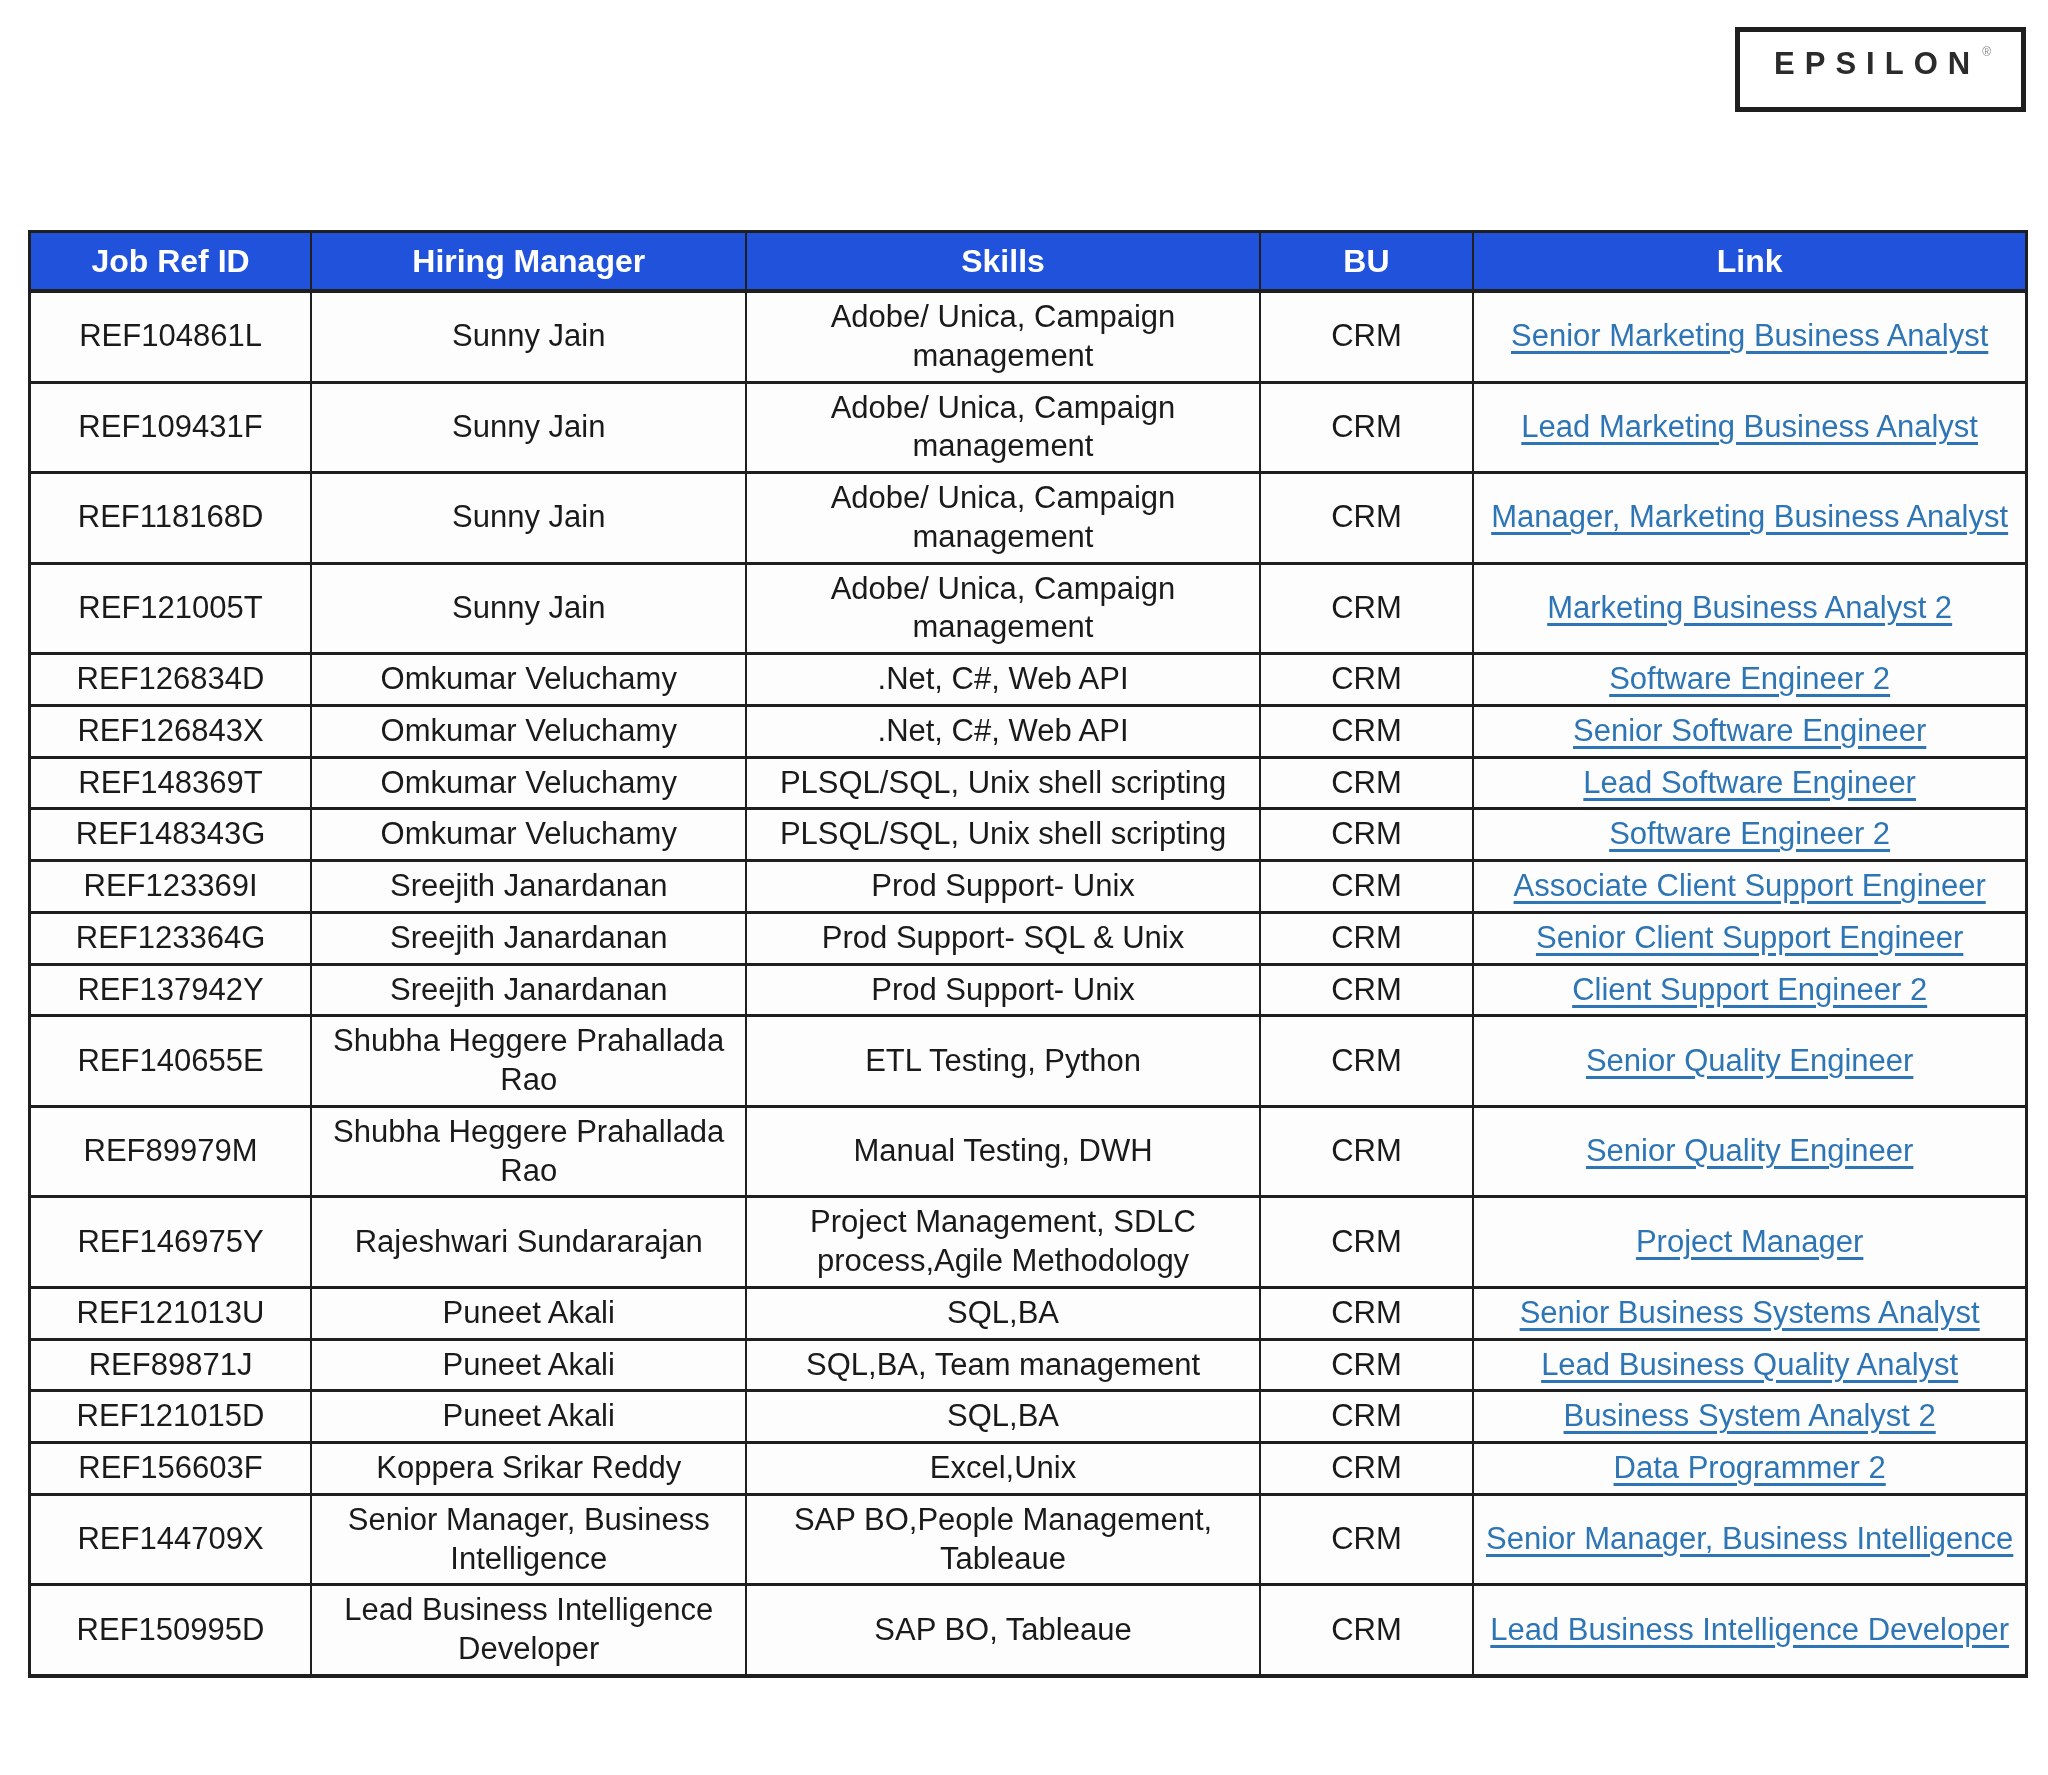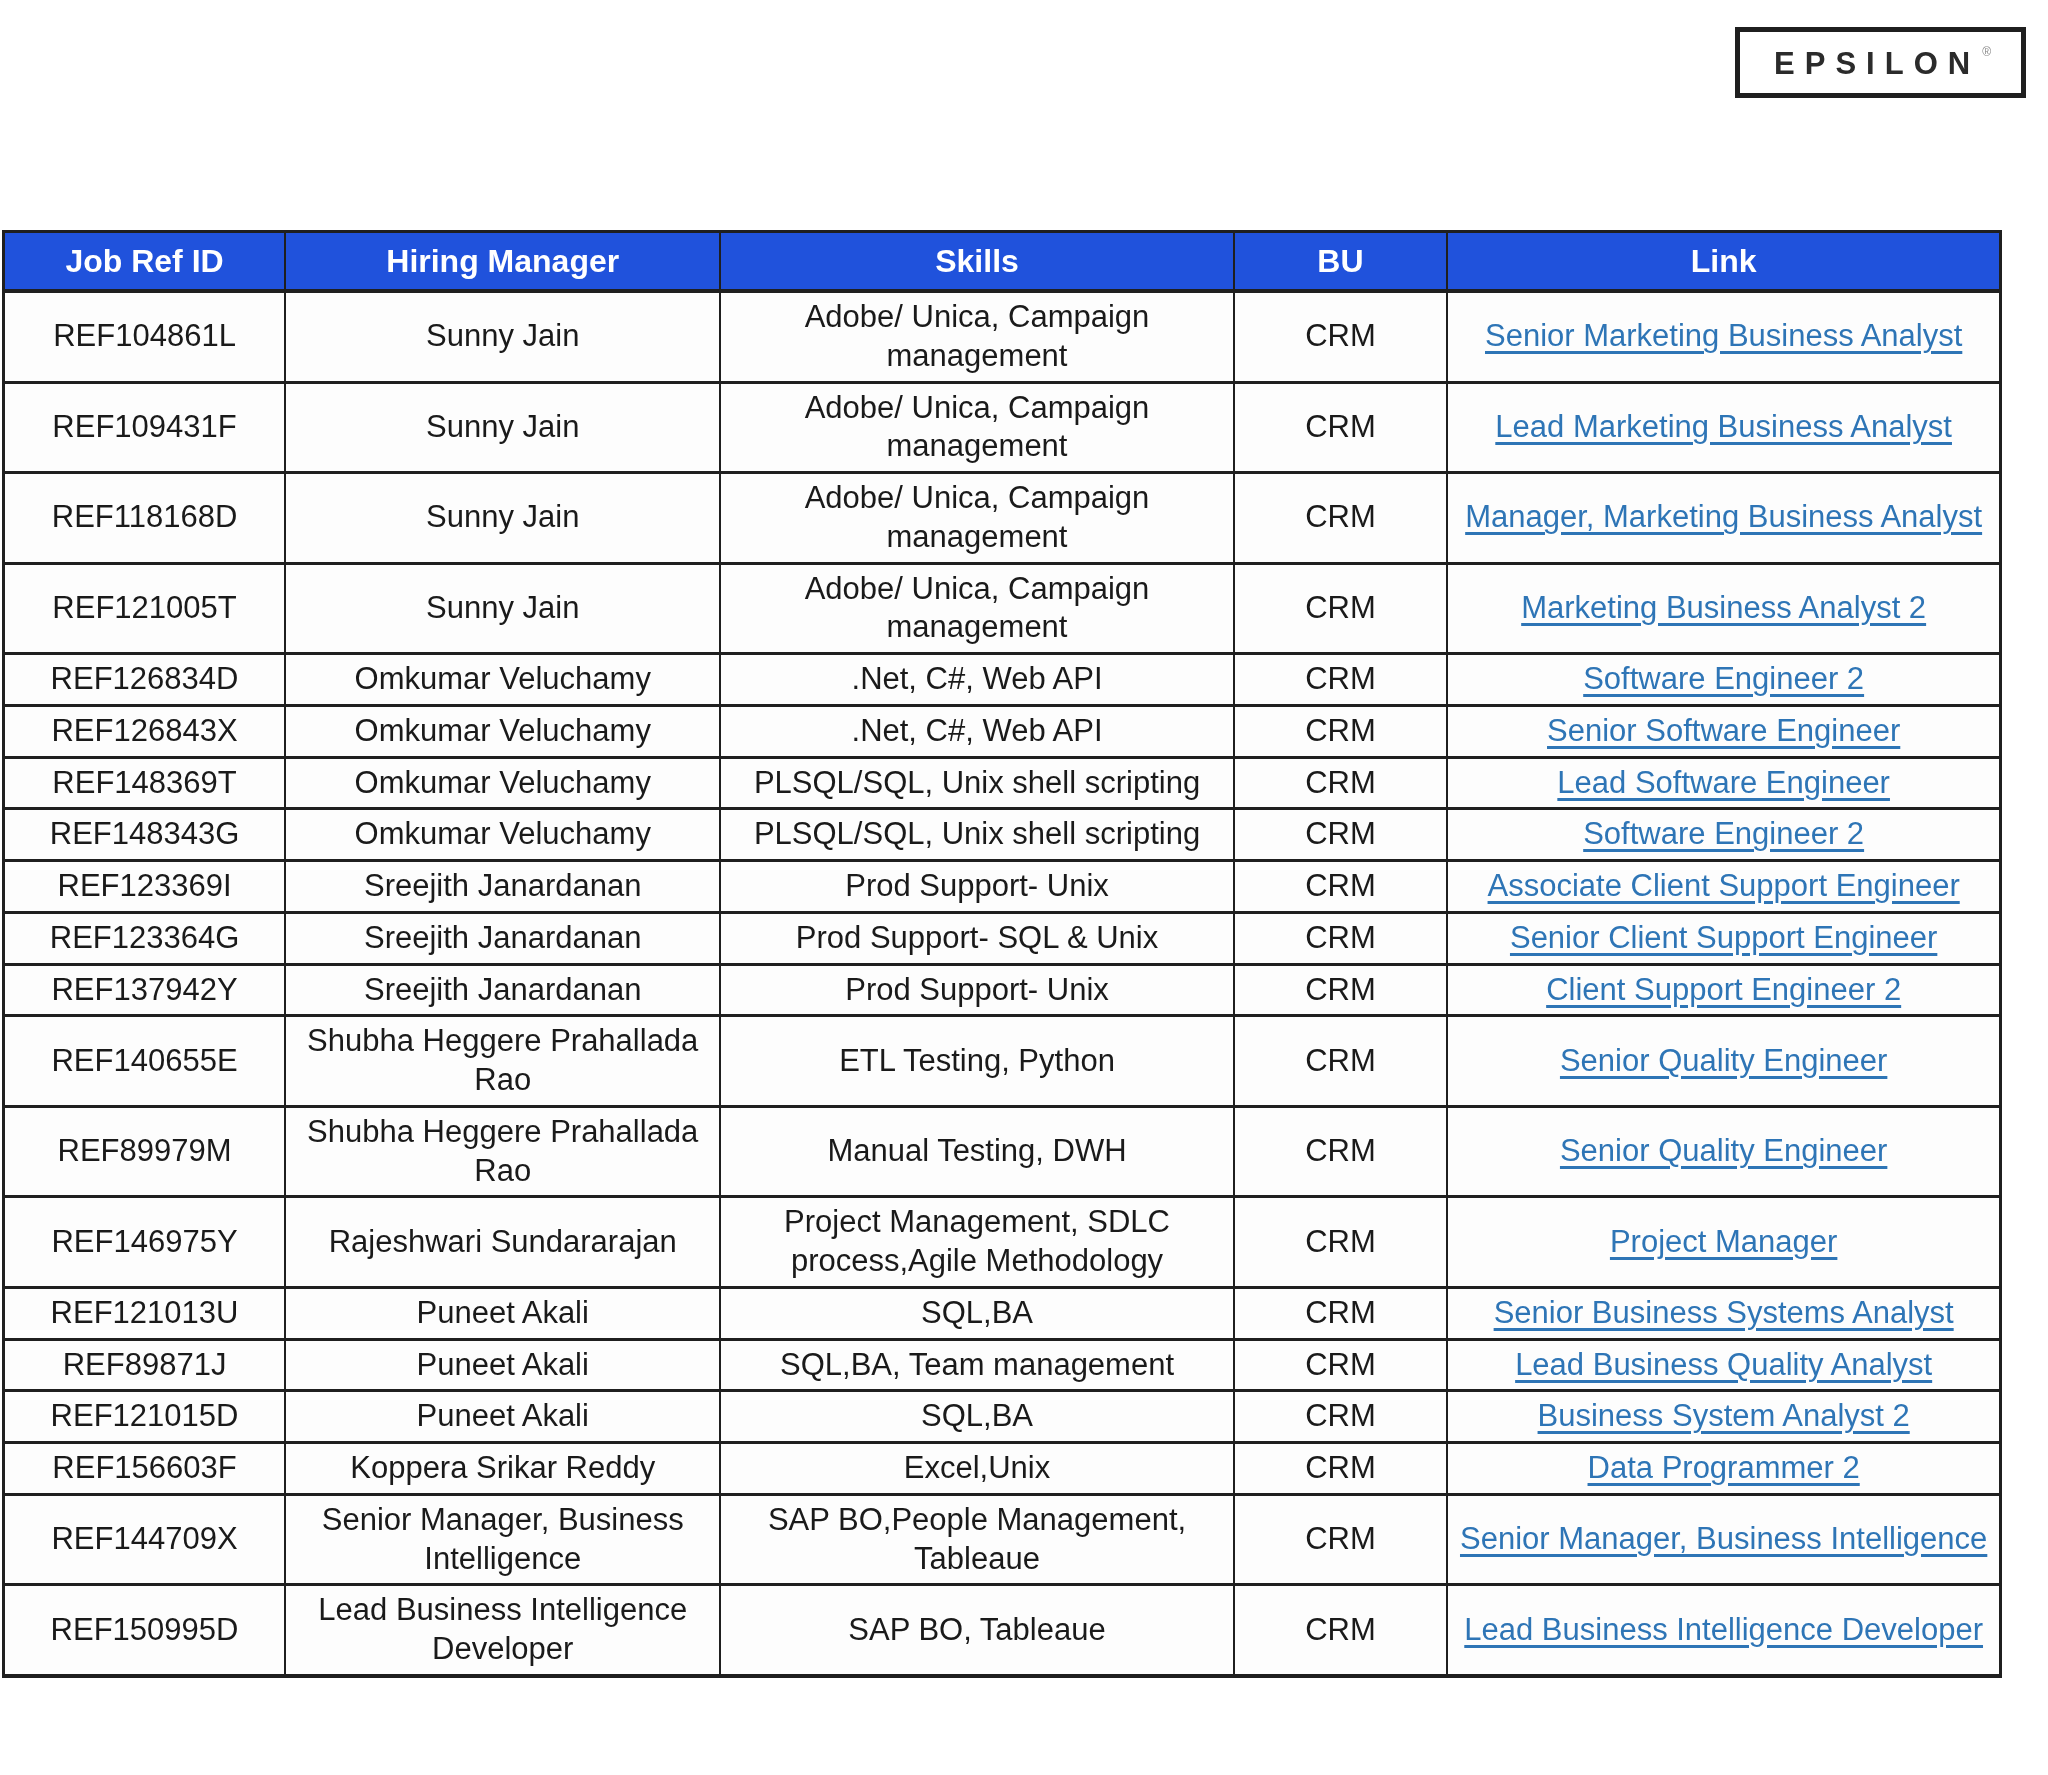--- a/index.html
+++ b/index.html
@@ -17,21 +17,21 @@
     overflow: hidden;
   }
 
   
   .logo-box {
     position: absolute;
     top: 27px;
     right: 22px;
     border: 5px solid #1f1f1f;
     background: #ffffff;
-    padding: 16px 30px 14px 34px;
+    padding: 16px 30px 28px 34px;
     display: flex;
     align-items: flex-start;
   }
   .logo-text {
     font-size: 31px;
     font-weight: bold;
     letter-spacing: 10px;
     color: #2b2b2b;
     line-height: 1;
   }
@@ -39,21 +39,21 @@
     font-size: 12px;
     color: #8a8a8a;
     line-height: 1;
     margin-left: 2px;
     margin-top: -2px;
   }
 
   
   table.req-table {
     position: absolute;
-    left: 2px;
+    left: 28px;
     top: 230px;
     width: 2000px;
     border-collapse: collapse;
     table-layout: fixed;
     background: #ffffff;
   }
   col.c-ref     { width: 14.1%; }
   col.c-manager { width: 21.8%; }
   col.c-skills  { width: 25.7%; }
   col.c-bu      { width: 10.7%; }

